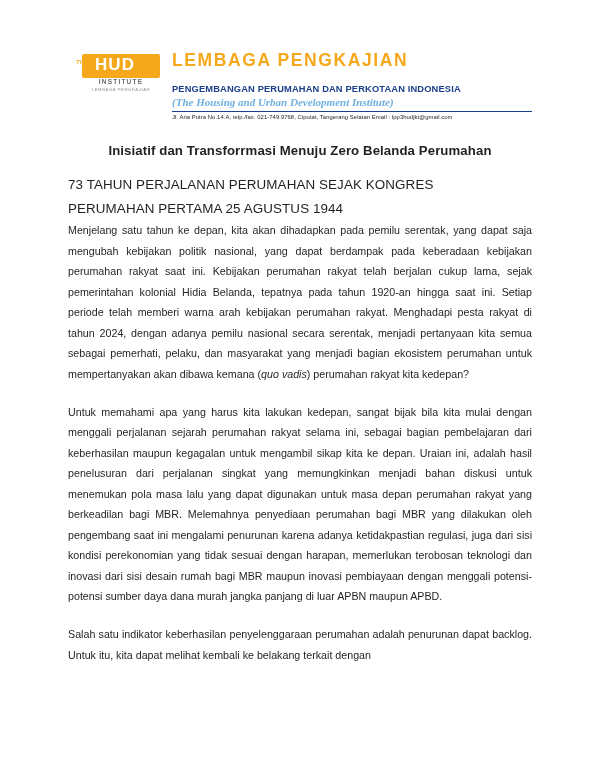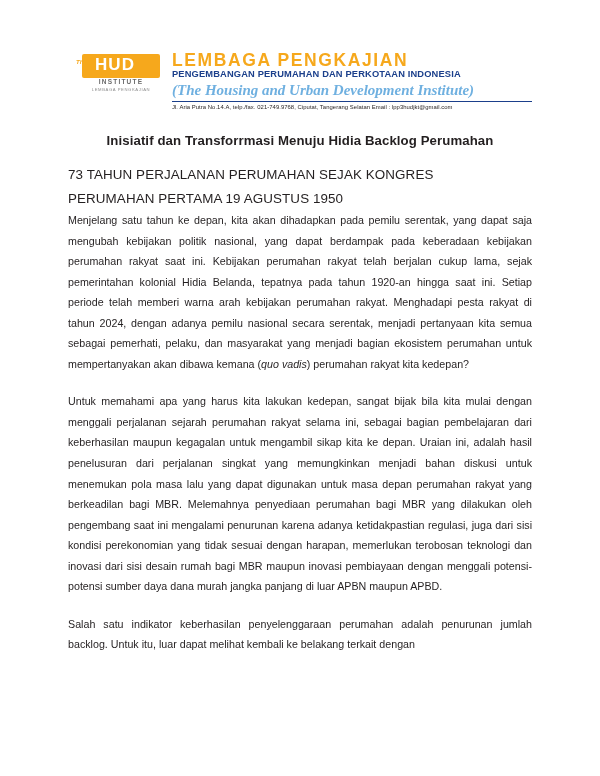--- a/index.html
+++ b/index.html
@@ -107,28 +107,28 @@
     line-height: 1.05;
     white-space: nowrap;
   }
   .lh-l2 {
     font-family: "Liberation Sans", sans-serif;
     font-weight: bold;
     font-size: 9.3px;
     letter-spacing: 0.15px;
     color: #1b3f8b;
     line-height: 1.25;
-    margin-top: 0;
+    margin-top: 15px;
     white-space: nowrap;
   }
   .lh-l3 {
     font-family: "Liberation Serif", serif;
     font-style: italic;
     font-weight: bold;
-    font-size: 15px;
+    font-size: 11px;
     color: #6fb0e0;
     line-height: 1.2;
     margin-top: 0px;
     white-space: nowrap;
   }
   .lh-rule {
     border: none;
     border-top: 1px solid #1b3f8b;
     margin: 2px 0 2px 0;
     width: 100%;
@@ -195,26 +195,26 @@
     </div>
     <div class="lh-text">
       <div class="lh-l1">LEMBAGA PENGKAJIAN</div>
       <div class="lh-l2">PENGEMBANGAN PERUMAHAN DAN PERKOTAAN INDONESIA</div>
       <div class="lh-l3">(The Housing and Urban Development Institute)</div>
       <hr class="lh-rule">
       <div class="lh-l4">Jl. Aria Putra No.14.A, telp./fax. 021-749.9768, Ciputat, Tangerang Selatan  Email : lpp3hudjkt@gmail.com</div>
     </div>
   </div>
 
-  <div class="title-main">Inisiatif dan Transforrmasi Menuju Hidia Backlog Perumahan</div>
+  <div class="title-main">Inisiatif dan Transforrmasi Menuju Zero Belanda Perumahan</div>
   <div class="title-sub">
     <div>73 TAHUN PERJALANAN PERUMAHAN SEJAK KONGRES</div>
-    <div>PERUMAHAN PERTAMA 19 AGUSTUS 1950</div>
+    <div>PERUMAHAN PERTAMA 25 AGUSTUS 1944</div>
   </div>
 
 
   <p class="body"><span>Menjelang satu tahun ke depan, kita akan dihadapkan pada pemilu serentak, yang dapat saja mengubah kebijakan politik nasional, yang dapat berdampak pada keberadaan kebijakan perumahan rakyat saat ini. Kebijakan perumahan rakyat telah berjalan cukup lama, sejak pemerintahan kolonial Hidia Belanda, tepatnya pada tahun 1920-an hingga saat ini. Setiap periode telah memberi warna arah kebijakan perumahan rakyat. Menghadapi pesta rakyat di tahun 2024, dengan adanya pemilu nasional secara serentak, menjadi pertanyaan kita semua sebagai pemerhati, pelaku, dan masyarakat yang menjadi bagian ekosistem perumahan untuk mempertanyakan akan dibawa kemana (</span><span class="it">quo vadis</span><span>) perumahan rakyat kita kedepan?</span></p>
 
   <p class="body">Untuk memahami apa yang harus kita lakukan kedepan, sangat bijak bila kita mulai dengan menggali perjalanan sejarah perumahan rakyat selama ini, sebagai bagian pembelajaran dari keberhasilan maupun kegagalan untuk mengambil sikap kita ke depan. Uraian ini, adalah hasil penelusuran dari perjalanan singkat yang memungkinkan menjadi bahan diskusi untuk menemukan pola masa lalu yang dapat digunakan untuk masa depan perumahan rakyat yang berkeadilan bagi MBR. Melemahnya penyediaan perumahan bagi MBR yang dilakukan oleh pengembang saat ini mengalami penurunan karena adanya ketidakpastian regulasi, juga dari sisi kondisi perekonomian yang tidak sesuai dengan harapan, memerlukan terobosan teknologi dan inovasi dari sisi desain rumah bagi MBR maupun inovasi pembiayaan dengan menggali potensi-potensi sumber daya dana murah jangka panjang di luar APBN maupun APBD.</p>
 
-  <p class="body">Salah satu indikator keberhasilan penyelenggaraan perumahan adalah penurunan jumlah backlog. Untuk itu, luar dapat melihat kembali ke belakang terkait dengan</p>
+  <p class="body">Salah satu indikator keberhasilan penyelenggaraan perumahan adalah penurunan dapat backlog. Untuk itu, kita dapat melihat kembali ke belakang terkait dengan</p>
 
 </div>
 
 </body></html>

